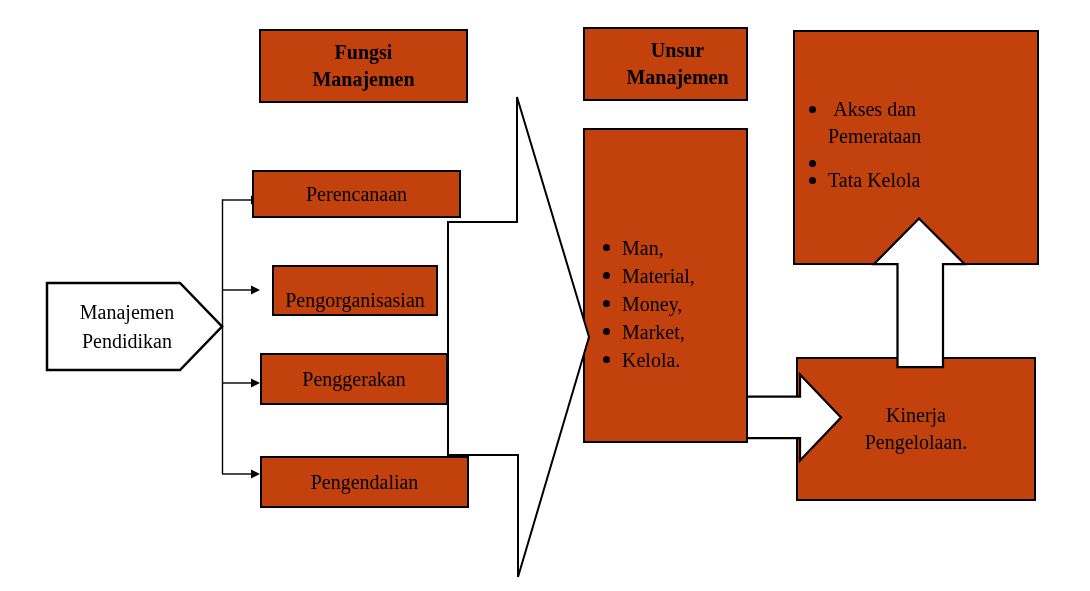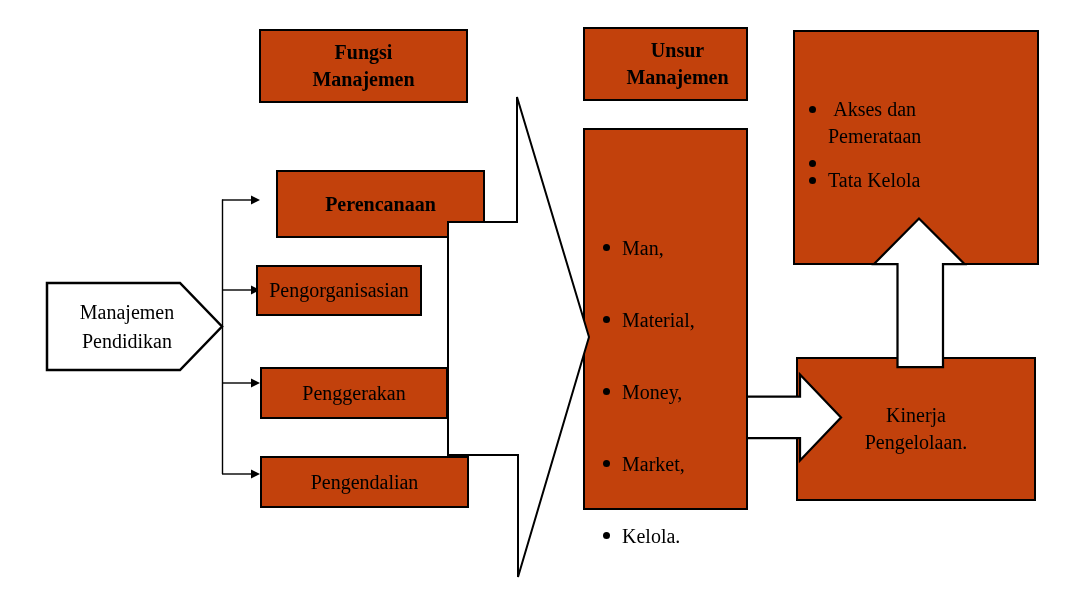--- a/index.html
+++ b/index.html
@@ -39,28 +39,28 @@
     font-size: 20px;
     line-height: 27px;
   }
   .thick { border-width: 2.5px; }
   .bold  { font-weight: bold; }
   .label-line { white-space: nowrap; }
 
   
   .fungsi-header   { left: 259px; top: 29px;  width: 209px; height: 74px; }
   .unsur-header    { left: 583px; top: 27px;  width: 165px; height: 74px; padding-left: 24px; }
-  .fn-perencanaan  { left: 276px; top: 170px; width: 209px; height: 68px; font-weight: bold; }
-  .fn-pengorg      { left: 256px; top: 265px; width: 166px; height: 51px; }
-  .fn-penggerakan  { left: 260px; top: 367px; width: 188px; height: 52px; }
+  .fn-perencanaan  { left: 252px; top: 170px; width: 209px; height: 48px; }
+  .fn-pengorg      { left: 272px; top: 265px; width: 166px; height: 51px; justify-content: flex-end; }
+  .fn-penggerakan  { left: 260px; top: 353px; width: 188px; height: 52px; }
   .fn-pengendalian { left: 260px; top: 456px; width: 209px; height: 52px; }
   .unsur-box {
-    left: 583px; top: 128px; width: 165px; height: 382px;
+    left: 583px; top: 128px; width: 165px; height: 315px;
     justify-content: flex-start; align-items: flex-start;
-    padding: 104px 4px 15px 18px; text-align: left; line-height: 28px; gap: 44px;
+    padding: 104px 4px 15px 18px; text-align: left; line-height: 28px;
   }
   .outcome-box {
     left: 793px; top: 30px; width: 246px; height: 235px;
     justify-content: flex-start; align-items: flex-start;
     padding: 64px 4px 0 14px; text-align: center;
   }
   .kinerja-box { left: 796px; top: 357px; width: 240px; height: 144px; }
 
   
   .pentagon-label {

